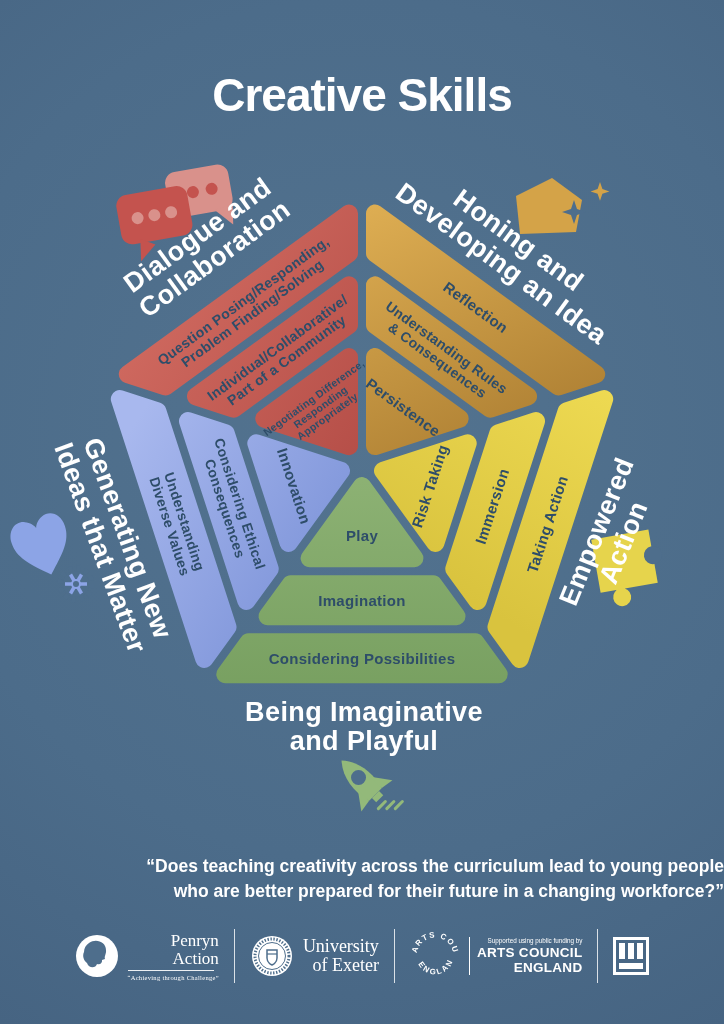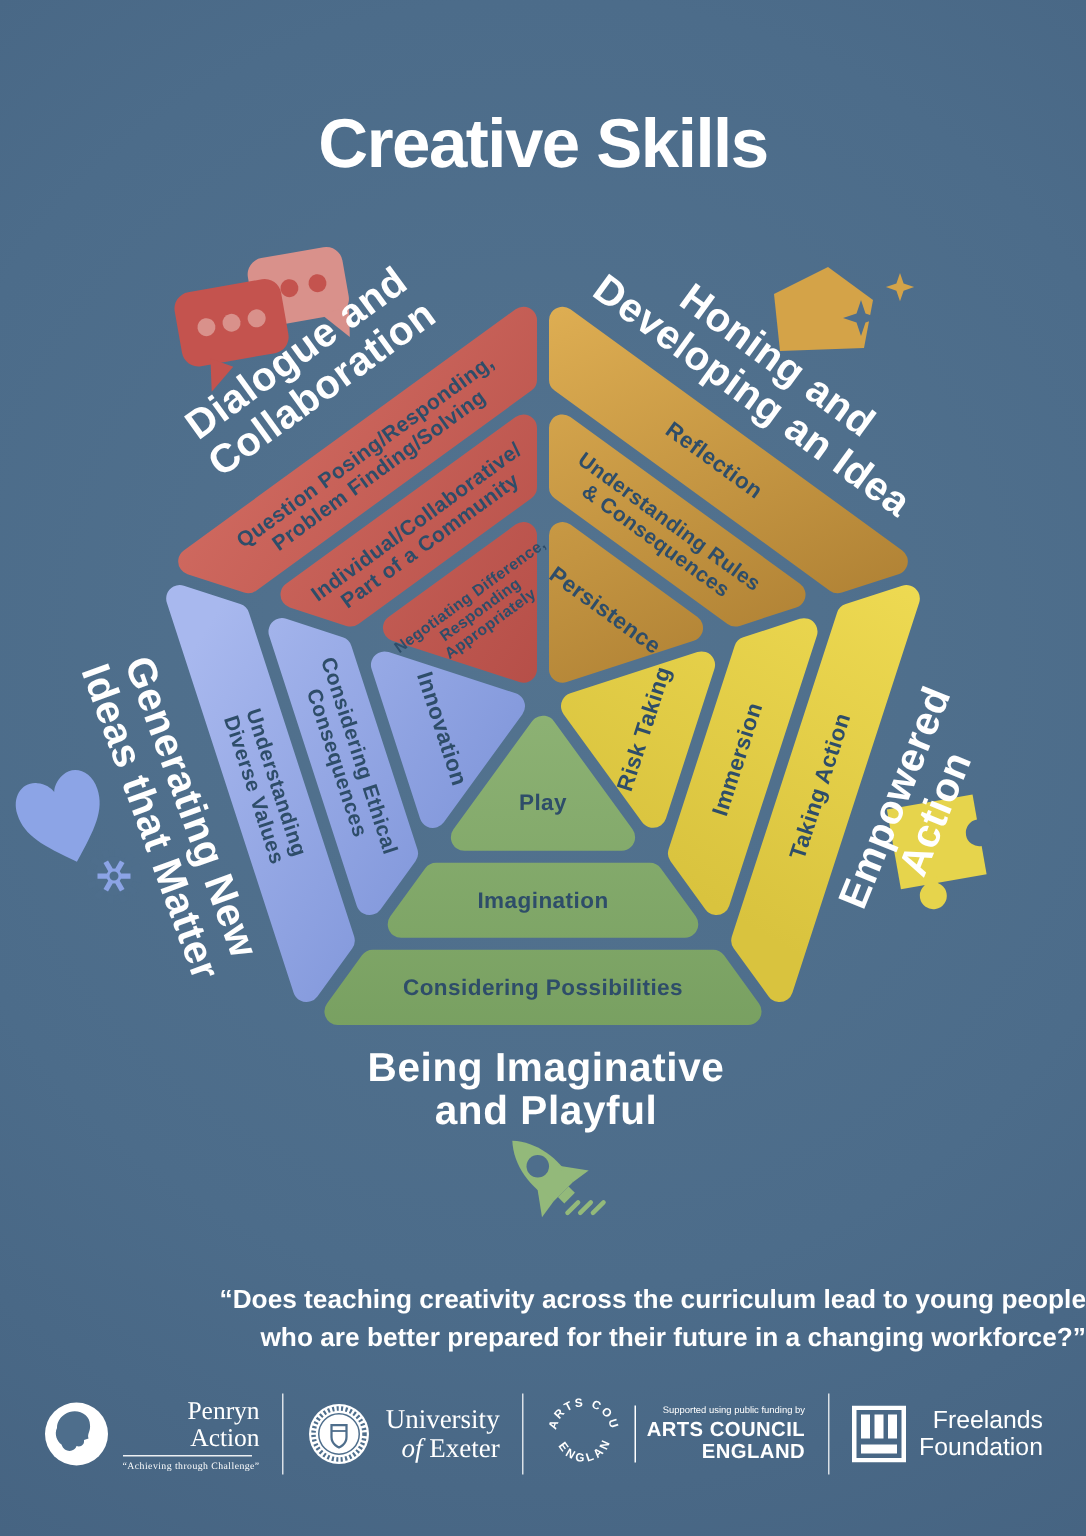--- a/index.html
+++ b/index.html
@@ -17,21 +17,21 @@
     font-weight:bold;font-size:17.5px;line-height:25px;}
   .footer{position:absolute;top:929px;left:0;width:100%;display:flex;justify-content:center;
     align-items:center;gap:15px;color:#fff;text-align:right;}
   .vdiv{width:1px;height:54px;background:rgba(255,255,255,.8);}
   .logo{display:flex;align-items:center;gap:9px;}
   .ptext{display:flex;flex-direction:column;}
   .pname{font-family:"Liberation Serif",serif;font-size:17px;line-height:18px;}
   .pline{height:1px;background:rgba(255,255,255,.9);margin-top:2px;width:86px;}
   .ptag{font-family:"Liberation Serif",serif;font-size:6.5px;margin-top:3px;letter-spacing:.3px;}
   .ex-text{font-family:"Liberation Serif",serif;font-size:18px;line-height:19px;}
-  .ex-of{font-style:italic;}
+  .ex-of{}
   .ac-block{border-left:1.5px solid #fff;padding-left:7px;}
   .ac-small{font-size:6.3px;margin-bottom:2px;}
   .ac-big{font-size:13.5px;font-weight:bold;line-height:14.5px;letter-spacing:.3px;}
   .fl-text{font-size:16.5px;line-height:18px;}
 </style>
 </head>
 <body>
 
 <div class="stage">
 
@@ -215,19 +215,15 @@
     </div>
     <div class="vdiv"></div>
     <div class="logo">
       <svg width="36" height="38" viewBox="0 0 36 38">
         <rect x="1.5" y="1.5" width="33" height="35" fill="none" stroke="#ffffff" stroke-width="3"></rect>
         <rect x="6" y="6" width="6" height="16" fill="#ffffff"></rect>
         <rect x="15" y="6" width="6" height="16" fill="#ffffff"></rect>
         <rect x="24" y="6" width="6" height="16" fill="#ffffff"></rect>
         <rect x="6" y="26" width="24" height="6" fill="#ffffff"></rect>
       </svg>
-      <div class="fl-text">
-        <div>Freelands</div>
-        <div>Foundation</div>
-      </div>
     </div>
   </div>
 </div>
 
 </body></html>

